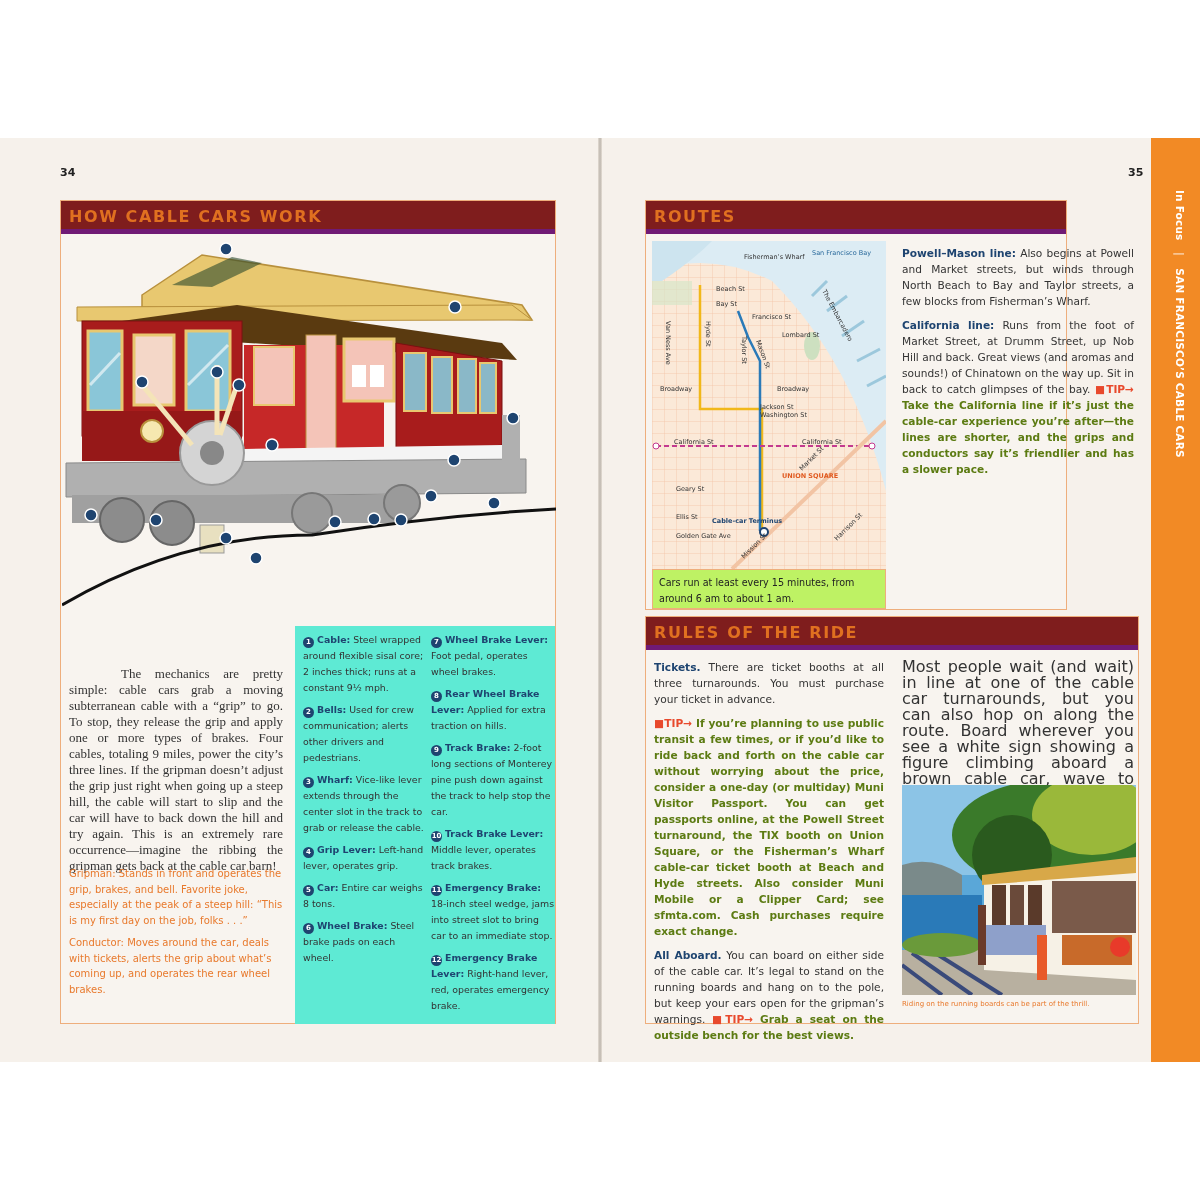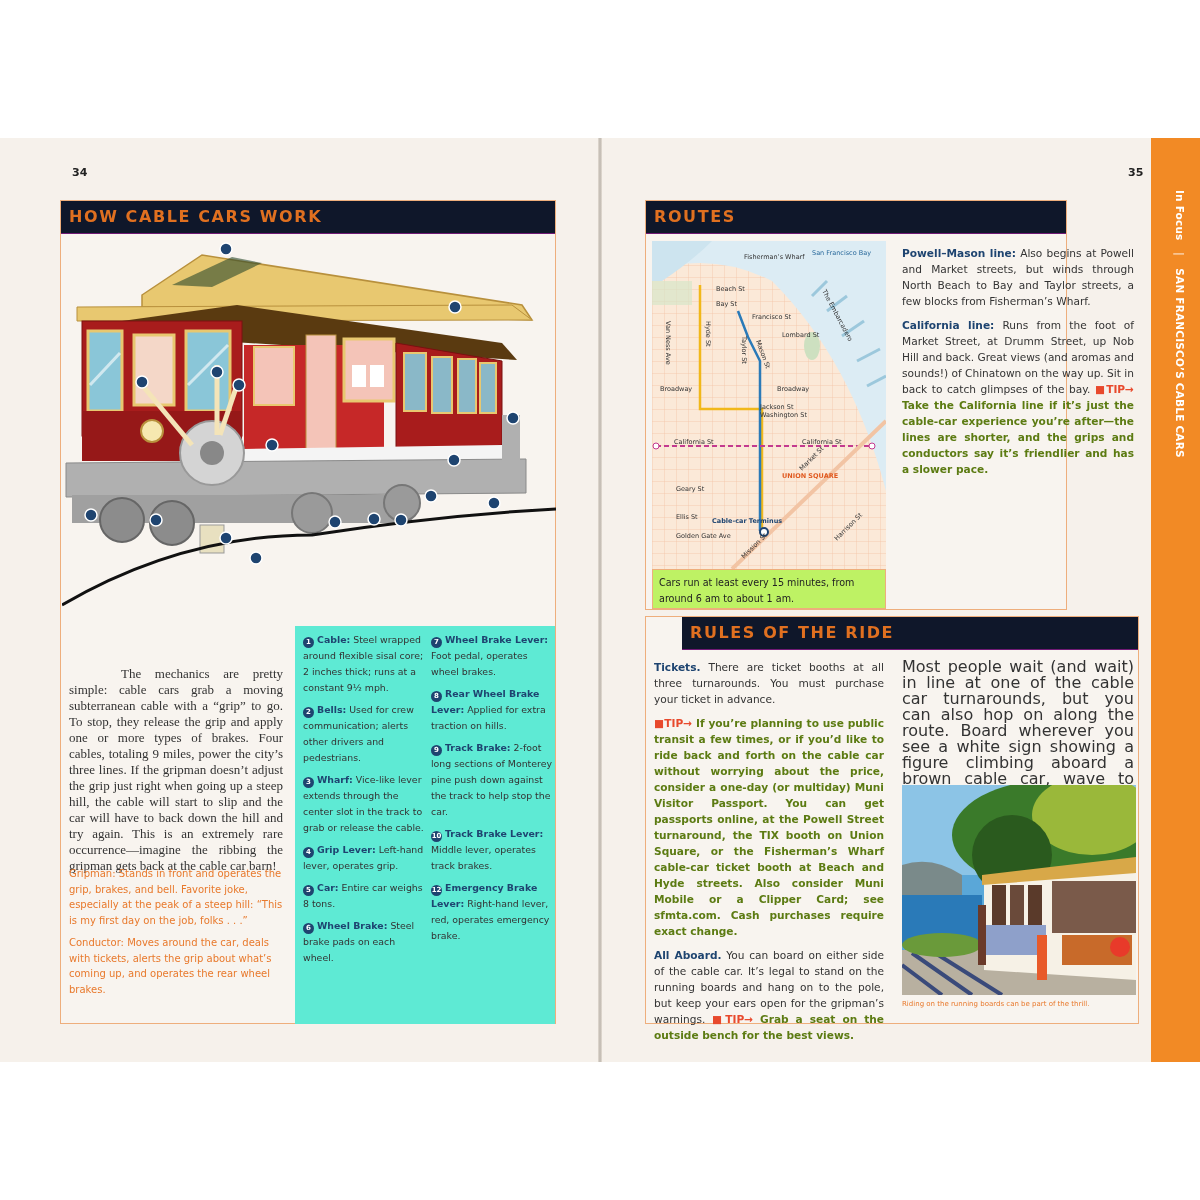--- a/index.html
+++ b/index.html
@@ -8,21 +8,21 @@
 
   .spread { position: absolute; left: 0; top: 138px; width: 1200px; height: 924px; background: #f6f1eb; }
   .gutter { position: absolute; left: 598px; top: 0; width: 4px; height: 924px; background: linear-gradient(90deg,#e4ddd4,#bdb6ad,#e4ddd4); }
   .tab-strip { position: absolute; left: 1151px; top: 0; width: 49px; height: 924px; background: #f28a25; }
   .tab-text { position: absolute; left: 1162px; top: 52px; width: 24px; height: 280px; writing-mode: vertical-rl; color: #fff; font-family: "DejaVu Sans", sans-serif; font-weight: bold; font-size: 10.5px; letter-spacing: 0.2px; white-space: nowrap; }
   .tab-text .sep { display: inline-block; margin: 8px 0; opacity: 0.7; }
 
   .page-num { position: absolute; top: 28px; font-family: "DejaVu Sans", sans-serif; font-weight: bold; font-size: 11px; color: #222; }
 
   .box { position: absolute; border: 1px solid #eeae7c; background: #f8f4ef; }
-  .box-head { height: 33px; border-bottom: 1px solid #701a75; padding: 6px 8px; font-family: "DejaVu Sans", sans-serif; font-weight: bold; color: #e07020; font-size: 16px; letter-spacing: 1.6px; background: #0f172a; }
+  .box-head { height: 33px; border-bottom: 5px solid #701a75; padding: 6px 8px; font-family: "DejaVu Sans", sans-serif; font-weight: bold; color: #e07020; font-size: 16px; letter-spacing: 1.6px; background: #7f1d1d; }
 
   
   .how-box { left: 60px; top: 62px; width: 496px; height: 824px; }
   .illus { position: absolute; left: 1px; top: 34px; width: 494px; height: 440px; }
   .legend-area { position: absolute; left: 234px; top: 425px; width: 260px; height: 398px; background: #5eead4; }
   .legend-col { position: absolute; top: 6px; width: 124px; font-family: "DejaVu Sans", sans-serif; font-size: 9.4px; line-height: 16px; color: #333; }
   .legend-col.c1 { left: 8px; }
   .legend-col.c2 { left: 136px; }
   .legend-item { margin-bottom: 6px; }
   .legend-num { display: inline-block; width: 11px; height: 11px; border-radius: 50%; background: #1e4470; color: #fff; font-size: 7px; text-align: center; line-height: 11px; margin-right: 3px; vertical-align: -1px; font-weight: bold; }
@@ -36,34 +36,34 @@
   
   .routes-box { left: 645px; top: 62px; width: 422px; height: 410px; }
   .map { position: absolute; left: 6px; top: 40px; width: 234px; height: 328px; overflow: hidden; background: #fbe9d8; }
   .map-note { position: absolute; left: 6px; top: 368px; width: 234px; height: 40px; background: #bef264; border: 1px solid #eeae7c; padding: 5px 6px; font-family: "DejaVu Sans", sans-serif; font-size: 9.6px; line-height: 16px; color: #222; }
   .routes-text { position: absolute; left: 256px; top: 44px; width: 232px; font-family: "DejaVu Sans", sans-serif; font-size: 10.6px; line-height: 16px; color: #333; text-align: justify; }
   .routes-text p { margin-bottom: 8px; }
   .term { color: #1e4470; font-weight: bold; }
   .tip-label { color: #e8492c; font-weight: bold; }
   .tip-text { color: #5c7b12; font-weight: bold; }
 
-  .rules-box { left: 645px; top: 478px; width: 494px; height: 408px; padding-left: 36px; }
+  .rules-box { left: 645px; top: 478px; width: 494px; height: 408px; }
   .rules-left { position: absolute; left: 8px; top: 42px; width: 230px; font-family: "DejaVu Sans", sans-serif; font-size: 10.6px; line-height: 16px; color: #333; text-align: justify; }
   .rules-left p { margin-bottom: 8px; }
   .rules-right { position: absolute; left: 256px; top: 42px; width: 232px; font-family: "DejaVu Sans", sans-serif; font-size: 16px; line-height: 16px; color: #333; text-align: justify; }
   .photo { position: absolute; left: 256px; top: 168px; width: 234px; height: 210px; overflow: hidden; }
   .photo-cap { position: absolute; left: 256px; top: 383px; width: 234px; font-family: "DejaVu Sans", sans-serif; font-size: 7px; color: #e8792c; }
 </style>
 </head>
 <body>
 
 <div class="spread">
   <div class="gutter"></div>
 
-  <div class="page-num" style="left:72px;">34</div>
+  <div class="page-num" style="left:60px;">34</div>
 
   <div class="box how-box">
     <div class="box-head">HOW CABLE CARS WORK</div>
 
     <div class="illus">
       <svg width="494" height="440" viewBox="0 0 494 440">
 
         <polygon points="80,60 140,20 460,70 470,85 80,72" fill="#e8c870" stroke="#b8903c" stroke-width="1.5"></polygon>
         <polygon points="110,50 170,22 200,28 150,52" fill="#2c4a2c" opacity="0.6"></polygon>
         <polygon points="15,72 450,70 470,85 15,86" fill="#e8c870" stroke="#b8903c" stroke-width="1"></polygon>
@@ -151,20 +151,21 @@
         <div class="legend-item"><span class="legend-num">3</span><span class="legend-term">Wharf:</span><span> Vice-like lever extends through the center slot in the track to grab or release the cable.</span></div>
         <div class="legend-item"><span class="legend-num">4</span><span class="legend-term">Grip Lever:</span><span> Left-hand lever, operates grip.</span></div>
         <div class="legend-item"><span class="legend-num">5</span><span class="legend-term">Car:</span><span> Entire car weighs 8 tons.</span></div>
         <div class="legend-item"><span class="legend-num">6</span><span class="legend-term">Wheel Brake:</span><span> Steel brake pads on each wheel.</span></div>
       </div>
       <div class="legend-col c2">
         <div class="legend-item"><span class="legend-num">7</span><span class="legend-term">Wheel Brake Lever:</span><span> Foot pedal, operates wheel brakes.</span></div>
         <div class="legend-item"><span class="legend-num">8</span><span class="legend-term">Rear Wheel Brake Lever:</span><span> Applied for extra traction on hills.</span></div>
         <div class="legend-item"><span class="legend-num">9</span><span class="legend-term">Track Brake:</span><span> 2-foot long sections of Monterey pine push down against the track to help stop the car.</span></div>
         <div class="legend-item"><span class="legend-num">10</span><span class="legend-term">Track Brake Lever:</span><span> Middle lever, operates track brakes.</span></div>
+        <div class="legend-item"><span class="legend-num">11</span><span class="legend-term">Emergency Brake:</span><span> 18-inch steel wedge, jams into street slot to bring car to an immediate stop.</span></div>
         <div class="legend-item"><span class="legend-num">12</span><span class="legend-term">Emergency Brake Lever:</span><span> Right-hand lever, red, operates emergency brake.</span></div>
       </div>
     </div>
   </div>
 
   <div class="page-num" style="left:1128px;">35</div>
 
   <div class="tab-strip"></div>
   <div class="tab-text">
     <span>In Focus</span>

